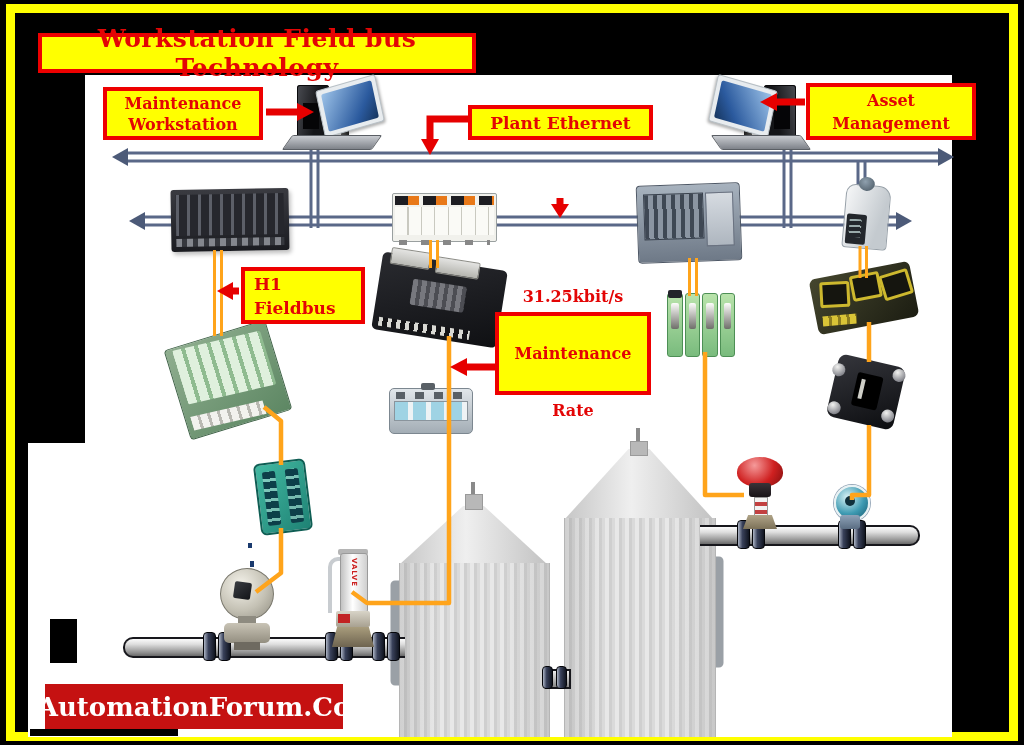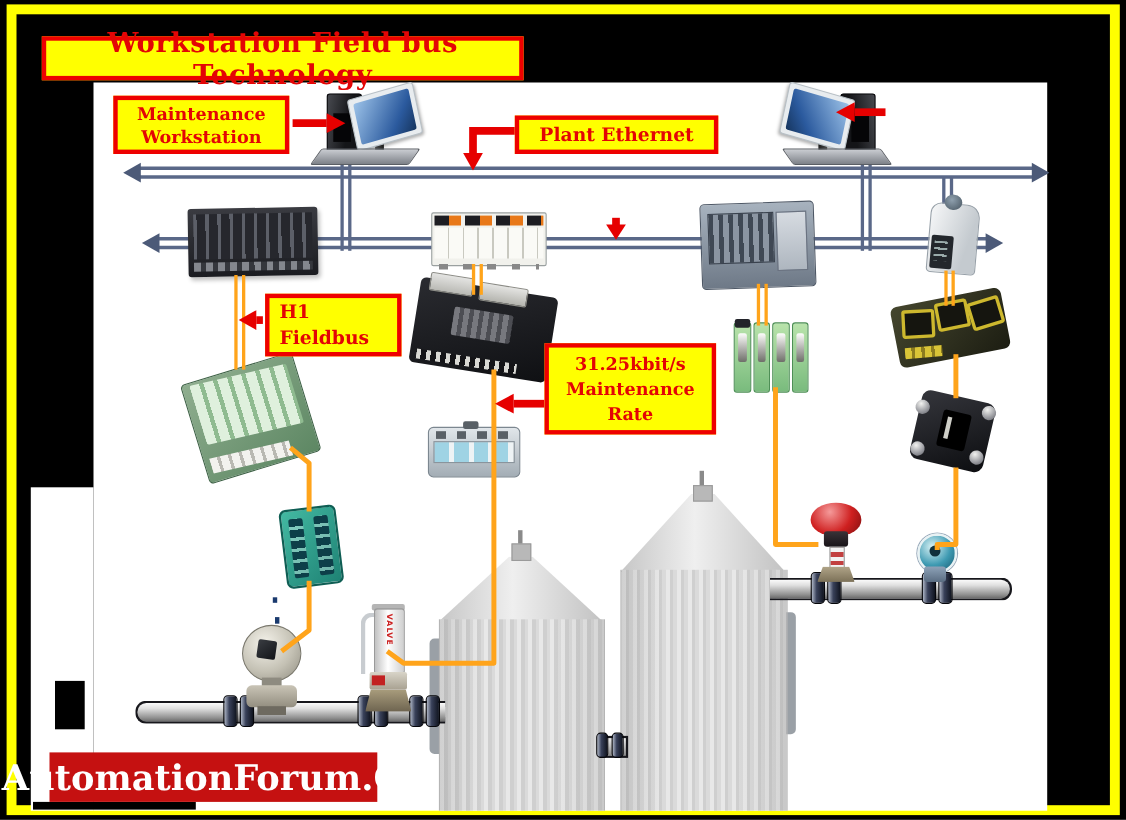--- a/index.html
+++ b/index.html
@@ -16,24 +16,24 @@
   
   .ylbl{position:absolute;background:#FFFF00;border:4px solid #EE0000;color:#E30505;font-weight:bold;
         display:flex;flex-direction:column;align-items:center;justify-content:center;text-align:center;
         box-sizing:border-box;}
   .title{left:38px;top:33px;width:438px;height:40px;font-size:25px;letter-spacing:.5px;}
   .lbl-maint{left:103px;top:87px;width:160px;height:53px;font-size:16px;line-height:21px;}
   .lbl-plant{left:468px;top:105px;width:185px;height:35px;font-size:17px;}
   .lbl-asset{left:806px;top:83px;width:170px;height:57px;font-size:16px;line-height:23px;}
   .lbl-hse{left:491px;top:170px;width:139px;height:29px;font-size:15px;}
   .lbl-h1{left:241px;top:267px;width:124px;height:57px;font-size:17px;line-height:24px;align-items:flex-start;padding-left:9px;text-align:left;}
-  .lbl-rate{left:495px;top:312px;width:156px;height:83px;font-size:16px;line-height:23px;}
+  .lbl-rate{left:495px;top:312px;width:156px;height:83px;font-size:16px;line-height:23px;gap:34px;}
 
   .footer{position:absolute;left:45px;top:684px;width:298px;height:45px;background:#C51111;color:#fff;
-          font-weight:bold;font-size:32px;display:flex;align-items:center;justify-content:center;}
+          font-weight:bold;font-size:26px;display:flex;align-items:center;justify-content:center;}
 
   
   .computer{position:absolute;width:100px;height:70px;}
   .flip{transform:scaleX(-1);}
   .c-tower{position:absolute;left:14px;top:3px;width:32px;height:54px;border-radius:3px;
            background:linear-gradient(100deg,#4a4c52,#141518 60%);box-shadow:inset 0 0 0 1px #0a0a0c;}
   .c-tower::after{content:"";position:absolute;left:6px;top:18px;width:16px;height:26px;background:#050507;}
   .c-stand{position:absolute;left:58px;top:38px;width:8px;height:22px;background:linear-gradient(90deg,#666,#222);}
   .c-monitor{position:absolute;left:36px;top:0;width:60px;height:46px;background:#e8ecef;border:1px solid #b8c0c6;
              border-radius:3px;transform:rotate(-12deg) skewY(-4deg);box-shadow:1px 2px 3px rgba(0,0,0,.3);}
@@ -400,20 +400,24 @@
   <div class="ylbl title">
     <span>Workstation Field bus Technology</span>
   </div>
   <div class="ylbl lbl-plant">
     <span>Plant Ethernet</span>
   </div>
   <div class="ylbl lbl-maint">
     <span>Maintenance</span>
     <span>Workstation</span>
   </div>
+  <div class="ylbl lbl-asset">
+    <span>Asset</span>
+    <span>Management</span>
+  </div>
   <div class="ylbl lbl-h1">
     <span>H1</span>
     <span>Fieldbus</span>
   </div>
   <div class="ylbl lbl-rate">
     <span>31.25kbit/s</span>
     <span>Maintenance</span>
     <span>Rate</span>
   </div>
 

